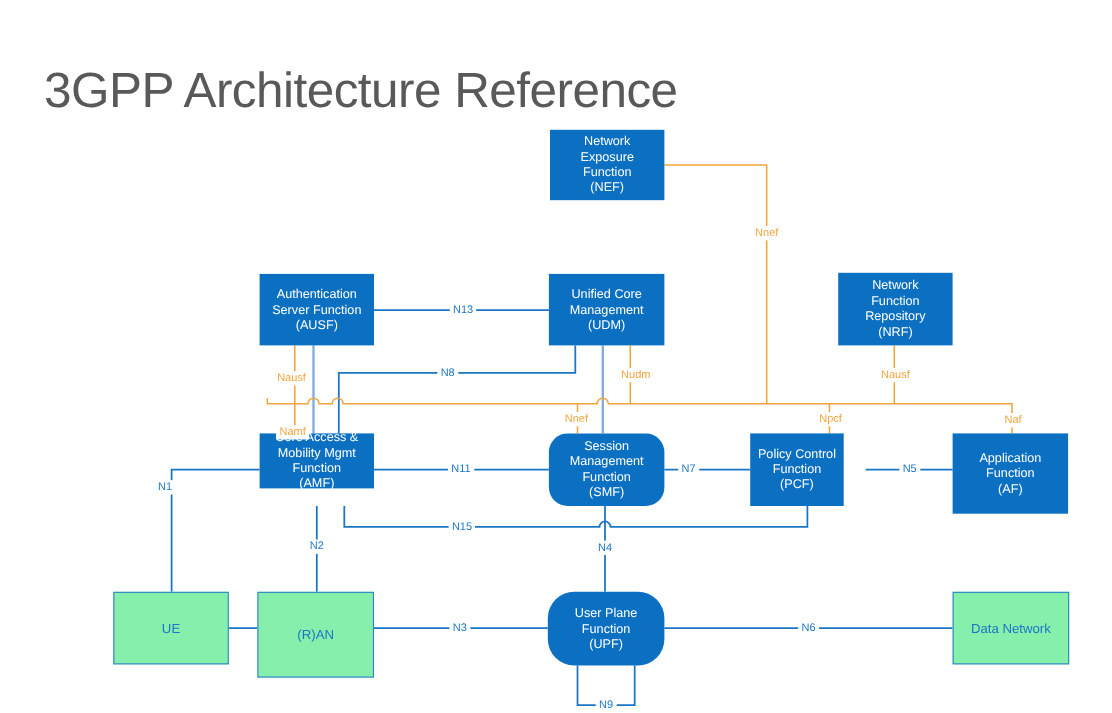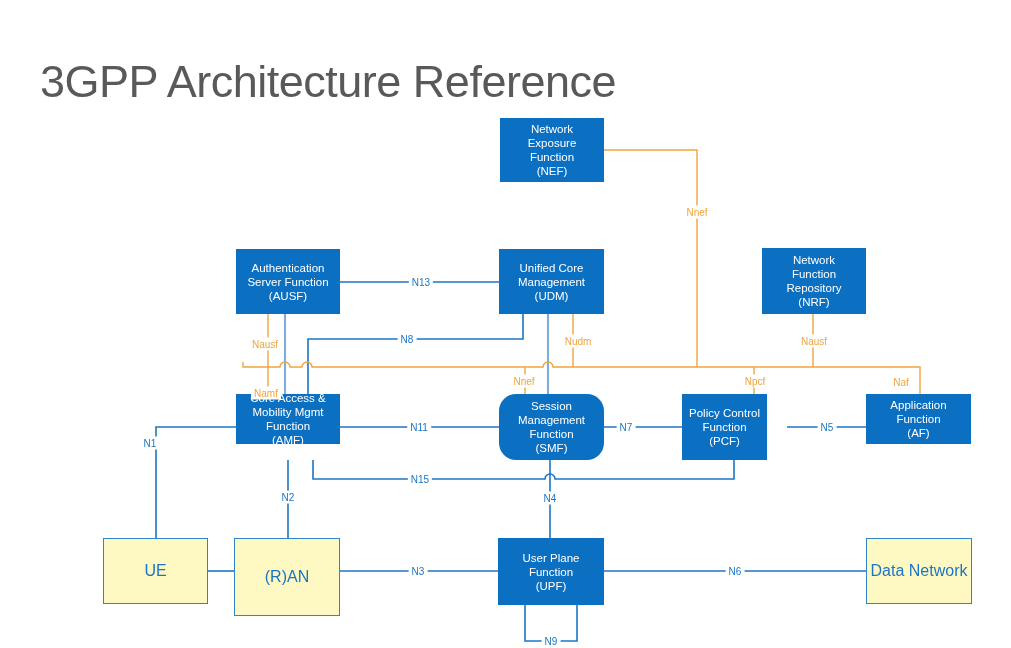--- a/index.html
+++ b/index.html
@@ -15,22 +15,22 @@
   }
   .connector-layer { position:absolute; left:0; top:0; width:1011px; height:648px; }
   .node-layer, .label-layer { position:absolute; left:0; top:0; width:0; height:0; }
   .node {
     position:absolute; box-sizing:border-box;
     display:flex; align-items:center; justify-content:center;
     text-align:center; font-size:11.5px; line-height:14px;
   }
   .node.filled { background:var(--box-fill, #0c70c2); color:var(--box-text, #ffffff); }
   .node.outline {
-    background:#fef9c3; border:1px solid var(--outline-box-border, #2e86c9);
-    color:var(--outline-box-text, #1b75c5); font-size:16px;
+    background:#86efac; border:1px solid var(--outline-box-border, #2e86c9);
+    color:var(--outline-box-text, #1b75c5); font-size:12px;
   }
   .edge-label {
     position:absolute; transform:translate(-50%,-50%);
     background:#ffffff; padding:0 3px;
     font-size:10px; line-height:13px; white-space:nowrap;
   }
   .lbl-blue   { color:var(--line-blue, #1b75c5); }
   .lbl-orange { color:var(--line-orange, #f2a43c); }
 </style>
 </head>
@@ -110,38 +110,38 @@
           <div>(SMF)</div>
         </div>
       </div>
       <div class="node filled" style="left: 682px; top: 394px; width: 85px; height: 66px;">
         <div>
           <div>Policy Control</div>
           <div>Function</div>
           <div>(PCF)</div>
         </div>
       </div>
-      <div class="node filled" style="left: 866px; top: 394px; width: 105px; height: 50px;">
+      <div class="node filled" style="left: 866px; top: 394px; width: 105px; height: 73px;">
         <div>
           <div>Application</div>
           <div>Function</div>
           <div>(AF)</div>
         </div>
       </div>
       <div class="node outline" style="left: 103px; top: 538px; width: 105px; height: 66px;">
         <div>
           <div>UE</div>
         </div>
       </div>
       <div class="node outline" style="left: 234px; top: 538px; width: 106px; height: 78px;">
         <div>
           <div>(R)AN</div>
         </div>
       </div>
-      <div class="node filled" style="left: 498px; top: 538px; width: 106px; height: 67px;">
+      <div class="node filled" style="left: 498px; top: 538px; width: 106px; height: 67px; border-radius: 24px;">
         <div>
           <div>User Plane</div>
           <div>Function</div>
           <div>(UPF)</div>
         </div>
       </div>
       <div class="node outline" style="left: 866px; top: 538px; width: 106px; height: 66px;">
         <div>
           <div>Data Network</div>
         </div>
@@ -157,18 +157,18 @@
       <span class="edge-label lbl-blue" style="left: 150px; top: 443px;">N1</span>
       <span class="edge-label lbl-blue" style="left: 288px; top: 497px;">N2</span>
       <span class="edge-label lbl-blue" style="left: 550px; top: 498px;">N4</span>
       <span class="edge-label lbl-blue" style="left: 418px; top: 571px;">N3</span>
       <span class="edge-label lbl-blue" style="left: 735px; top: 571px;">N6</span>
       <span class="edge-label lbl-blue" style="left: 551px; top: 641px;">N9</span>
       <span class="edge-label lbl-orange" style="left: 697px; top: 212px;">Nnef</span>
       <span class="edge-label lbl-orange" style="left: 265px; top: 344px;">Nausf</span>
       <span class="edge-label lbl-orange" style="left: 578px; top: 341px;">Nudm</span>
       <span class="edge-label lbl-orange" style="left: 814px; top: 341px;">Nausf</span>
-      <span class="edge-label lbl-orange" style="left: 901px; top: 382px;">Naf</span>
+      <span class="edge-label lbl-orange" style="left: 921px; top: 382px;">Naf</span>
       <span class="edge-label lbl-orange" style="left: 266px; top: 381px; margin-top: 12px;">Namf</span>
       <span class="edge-label lbl-orange" style="left: 524px; top: 381px;">Nnef</span>
       <span class="edge-label lbl-orange" style="left: 755px; top: 381px;">Npcf</span>
     </div>
 </div>
 
 </body></html>

